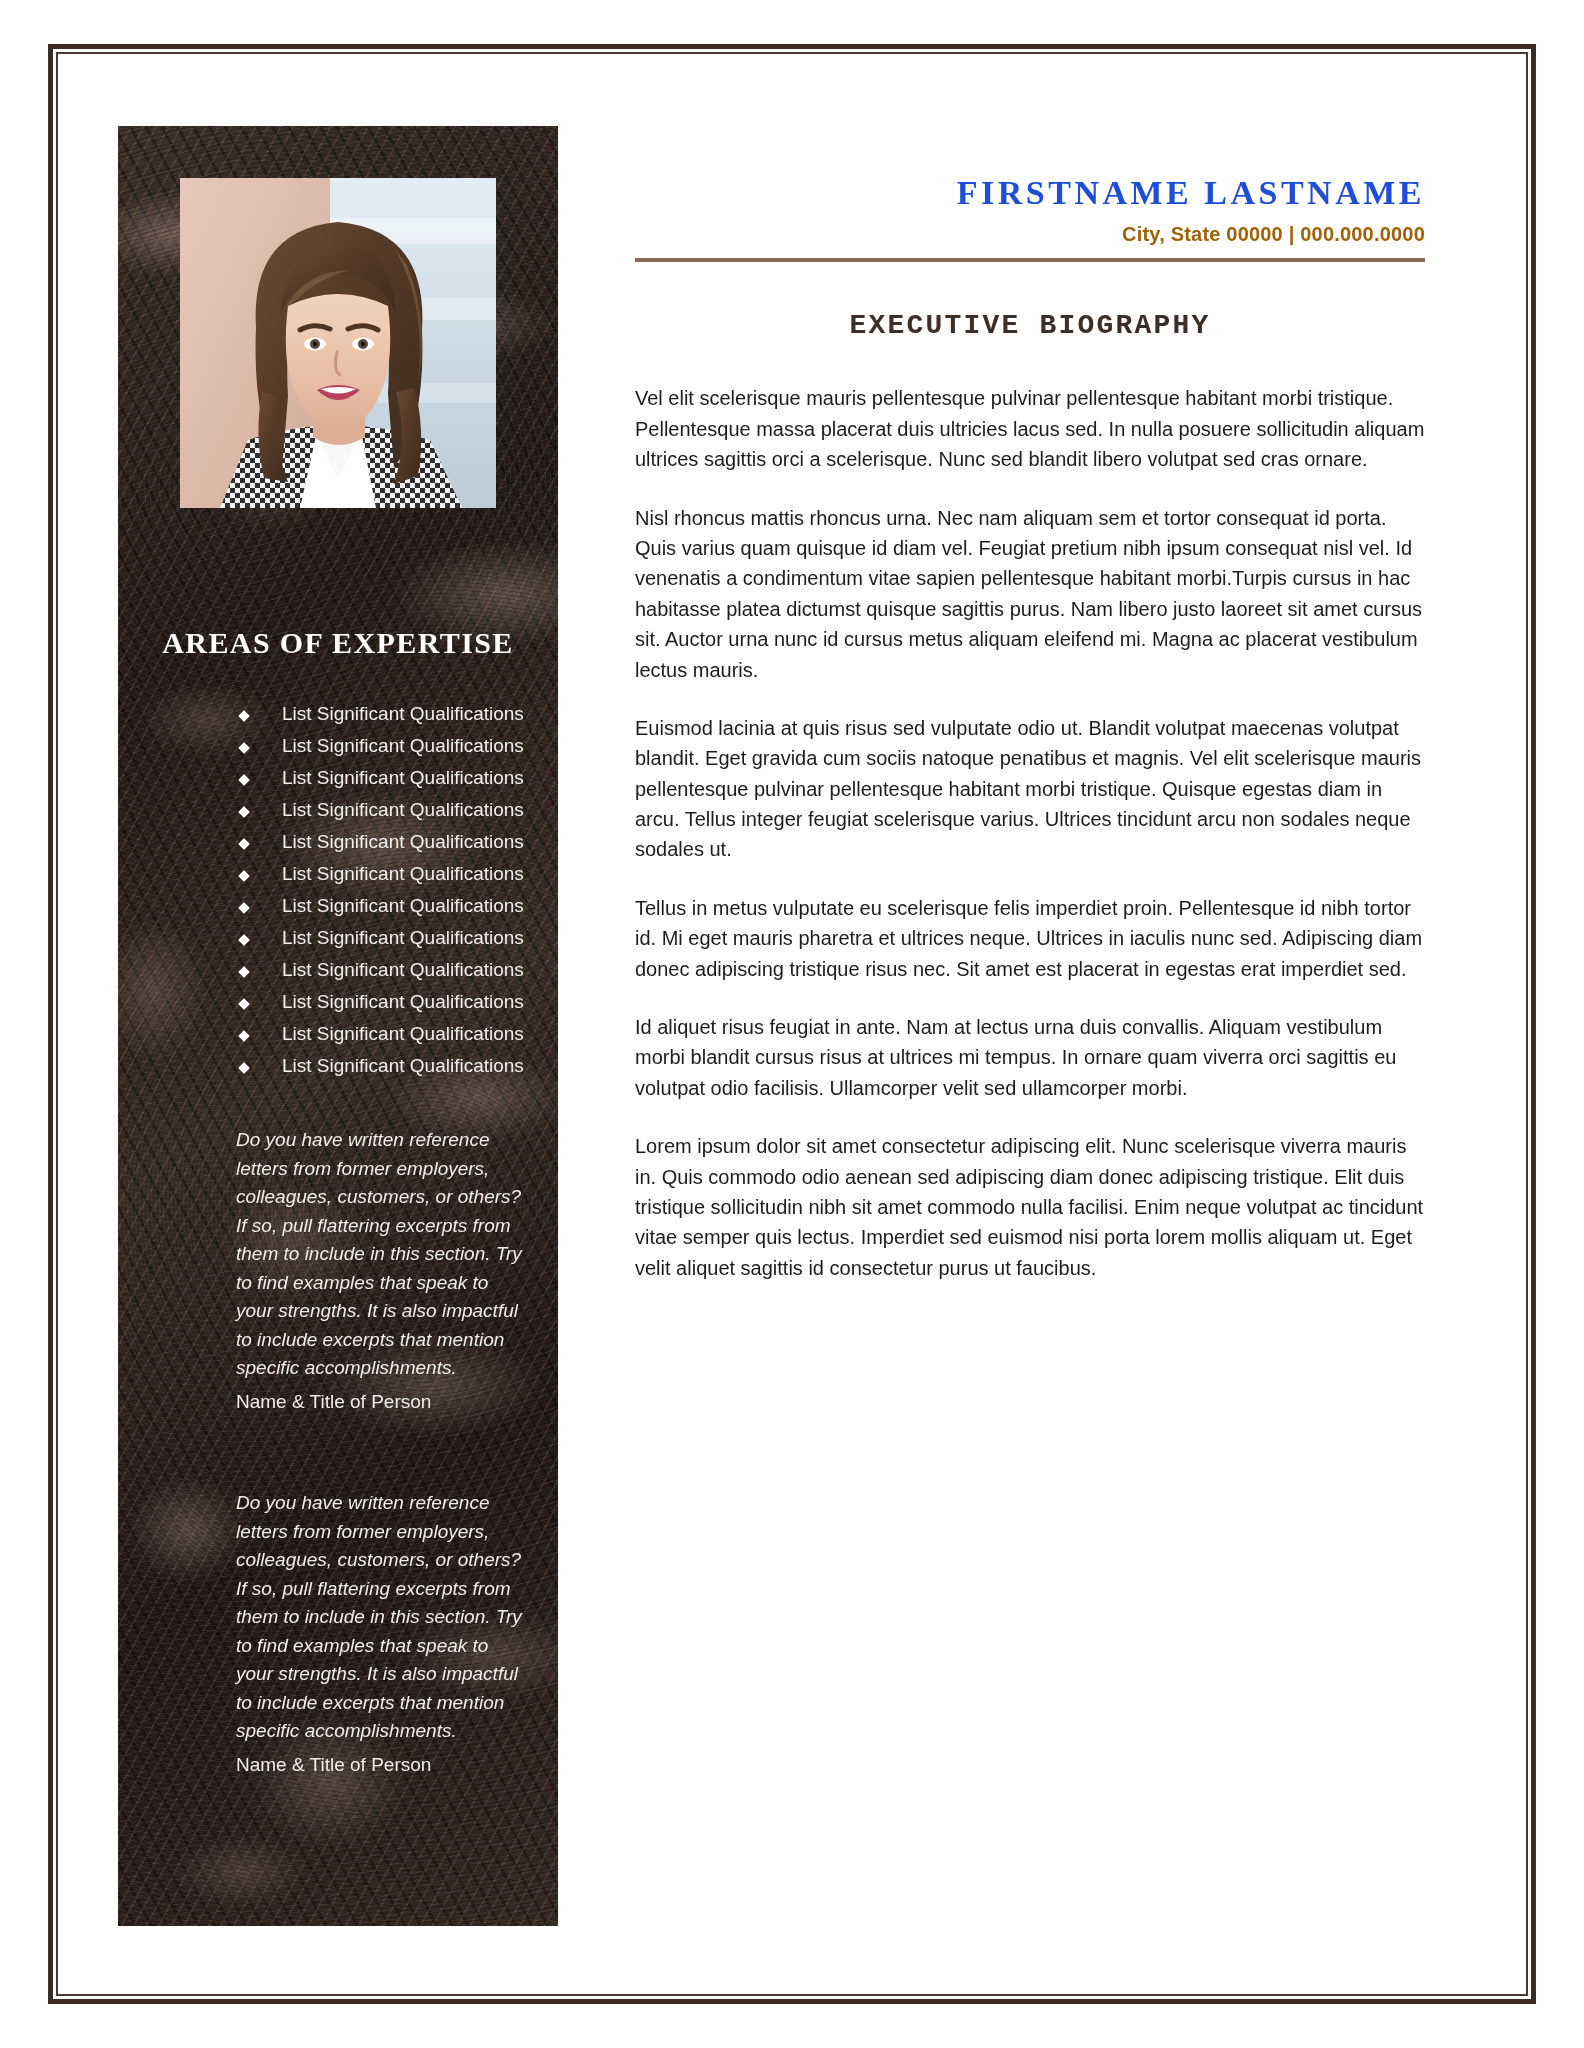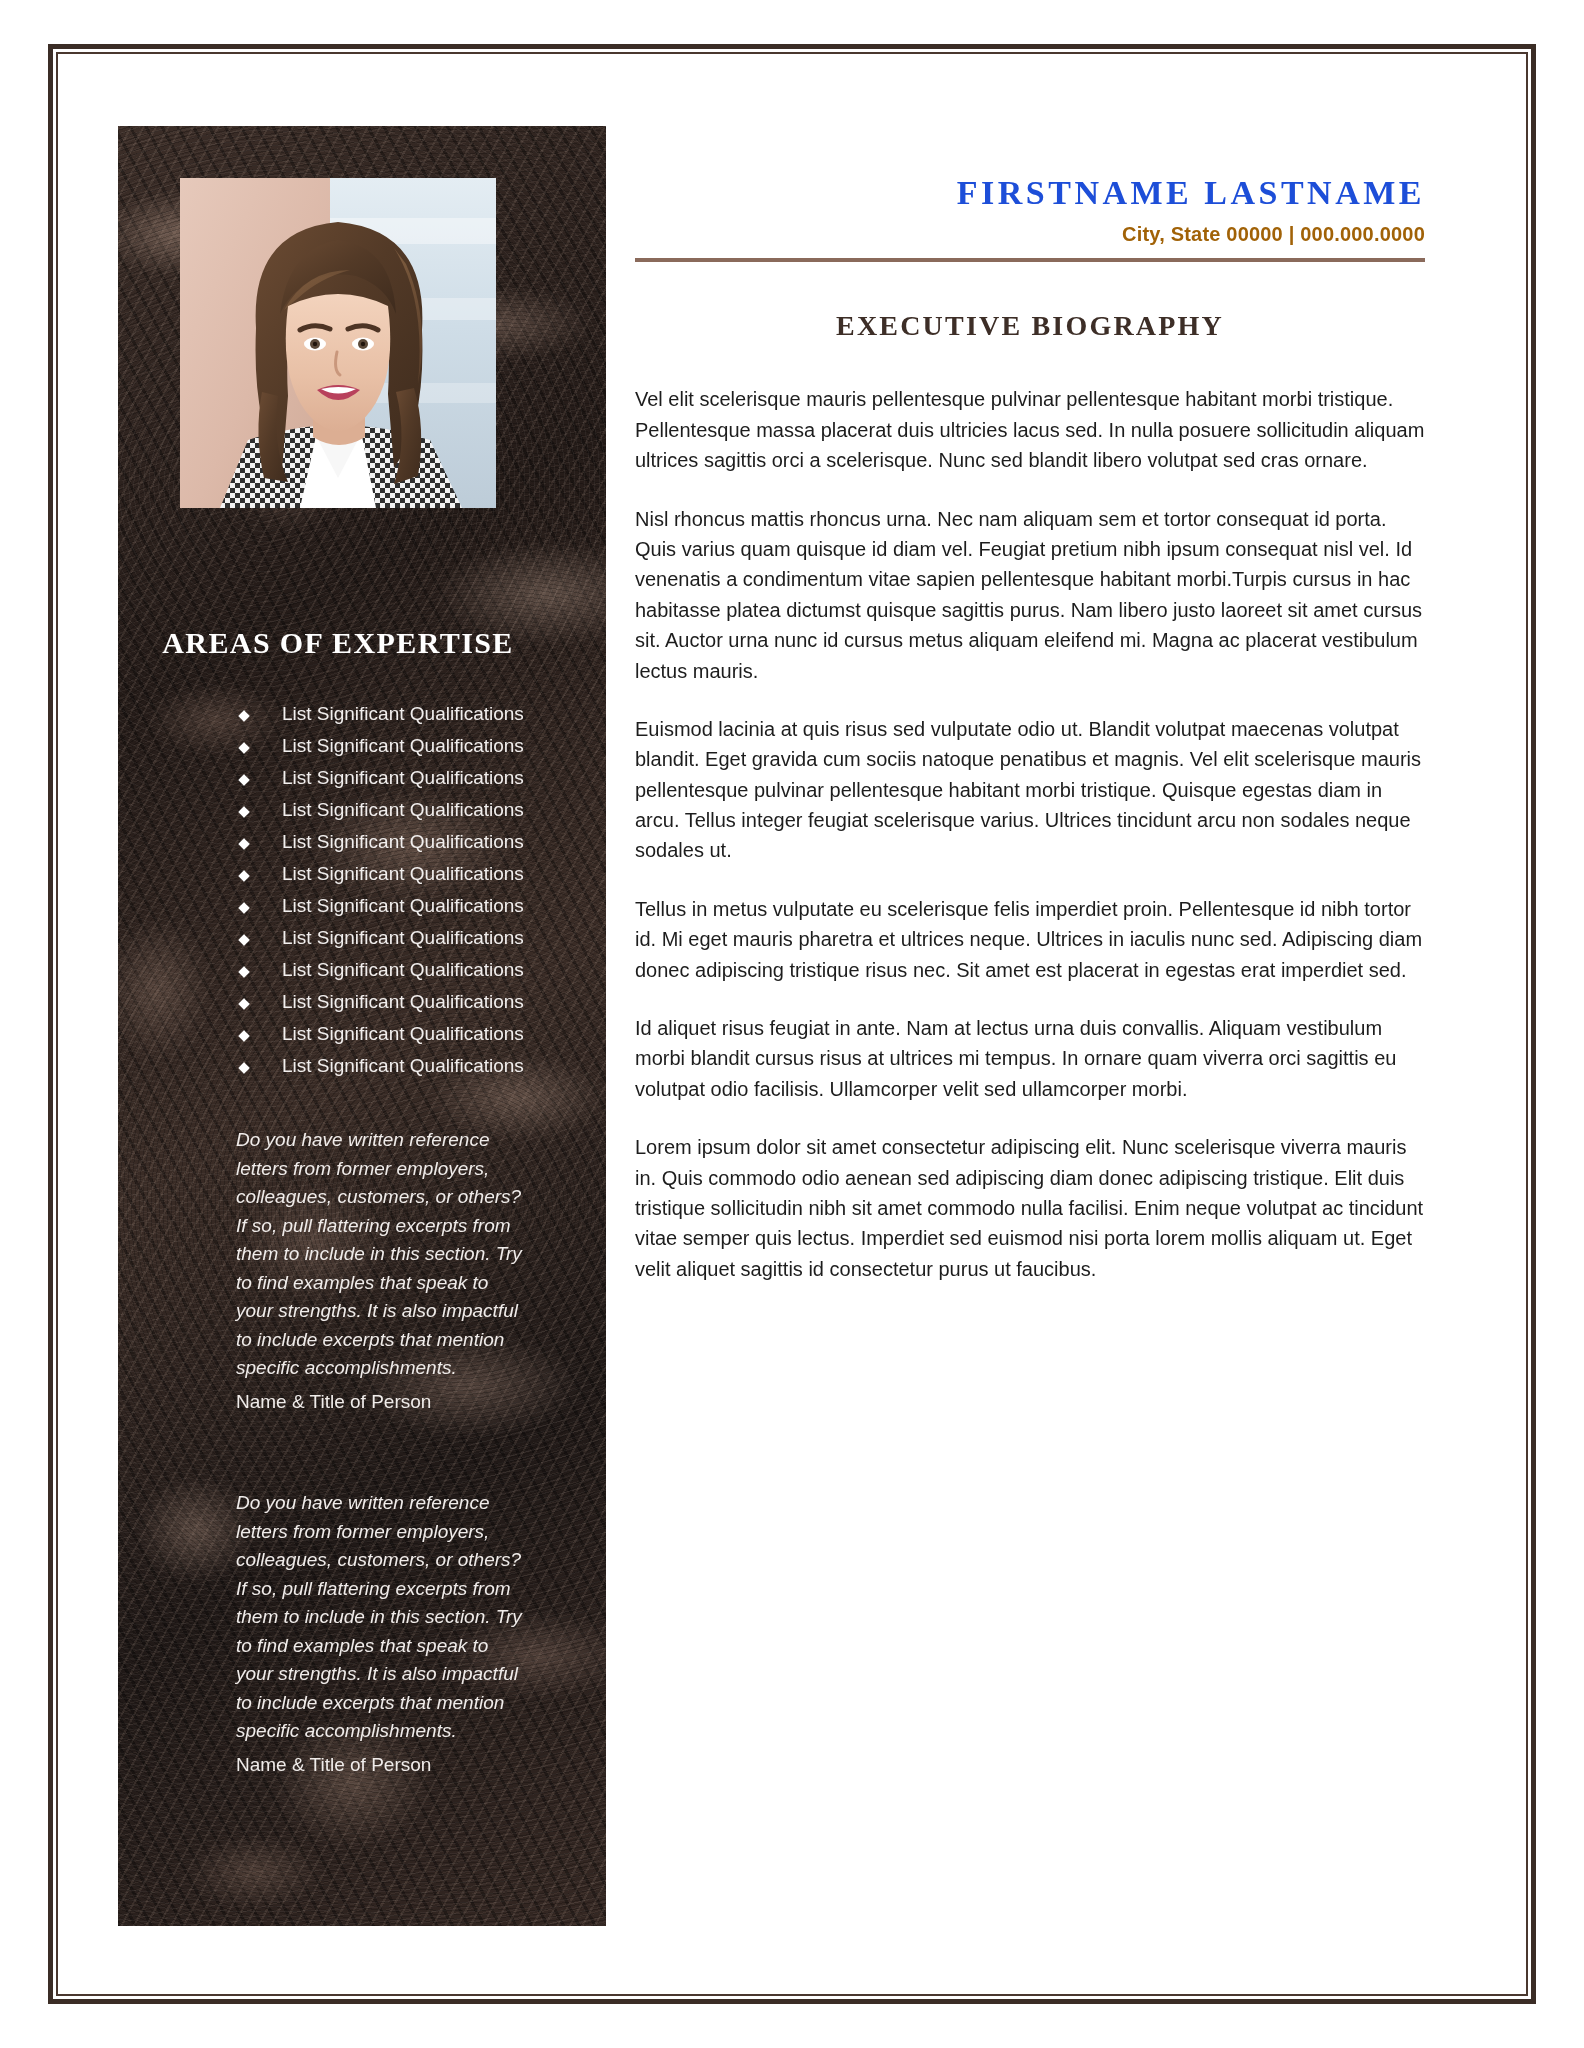--- a/index.html
+++ b/index.html
@@ -44,21 +44,21 @@
     top: 56px;
     right: 60px;
     bottom: 56px;
   }
 
   
   .sidebar {
     position: absolute;
     left: 58px;
     top: 70px;
-    width: 488px;
+    width: 440px;
     height: 1800px;
     overflow: hidden;
     background-color: #2e2320;
     background-image:
       radial-gradient(ellipse 120px 70px at 12% 6%,  rgba(168,140,124,.50), rgba(0,0,0,0) 62%),
       radial-gradient(ellipse 150px 60px at 78% 11%, rgba(150,124,110,.42), rgba(0,0,0,0) 64%),
       radial-gradient(ellipse 100px 110px at 35% 19%, rgba(132,106,92,.40), rgba(0,0,0,0) 60%),
       radial-gradient(ellipse 170px 80px at 88% 26%, rgba(176,150,134,.38), rgba(0,0,0,0) 66%),
       radial-gradient(ellipse 110px 60px at 20% 33%, rgba(120,96,84,.45), rgba(0,0,0,0) 62%),
       radial-gradient(ellipse 160px 90px at 60% 40%, rgba(158,130,114,.40), rgba(0,0,0,0) 64%),
@@ -194,21 +194,21 @@
   .contact-line.second { margin-top: 6px; }
 
   .rule {
     height: 4px;
     background: #8a6a5b;
     margin-top: 12px;
   }
 
   .section-title {
     text-align: center;
-    font-family: Liberation Serif, serif;
+    font-family: Liberation Mono, monospace;
     font-weight: bold;
     font-size: 28px;
     letter-spacing: 2.2px;
     color: #3d2e27;
     margin-top: 48px;
   }
 
   .bio { margin-top: 42px; }
   .bio p {
     font-size: 20px;

